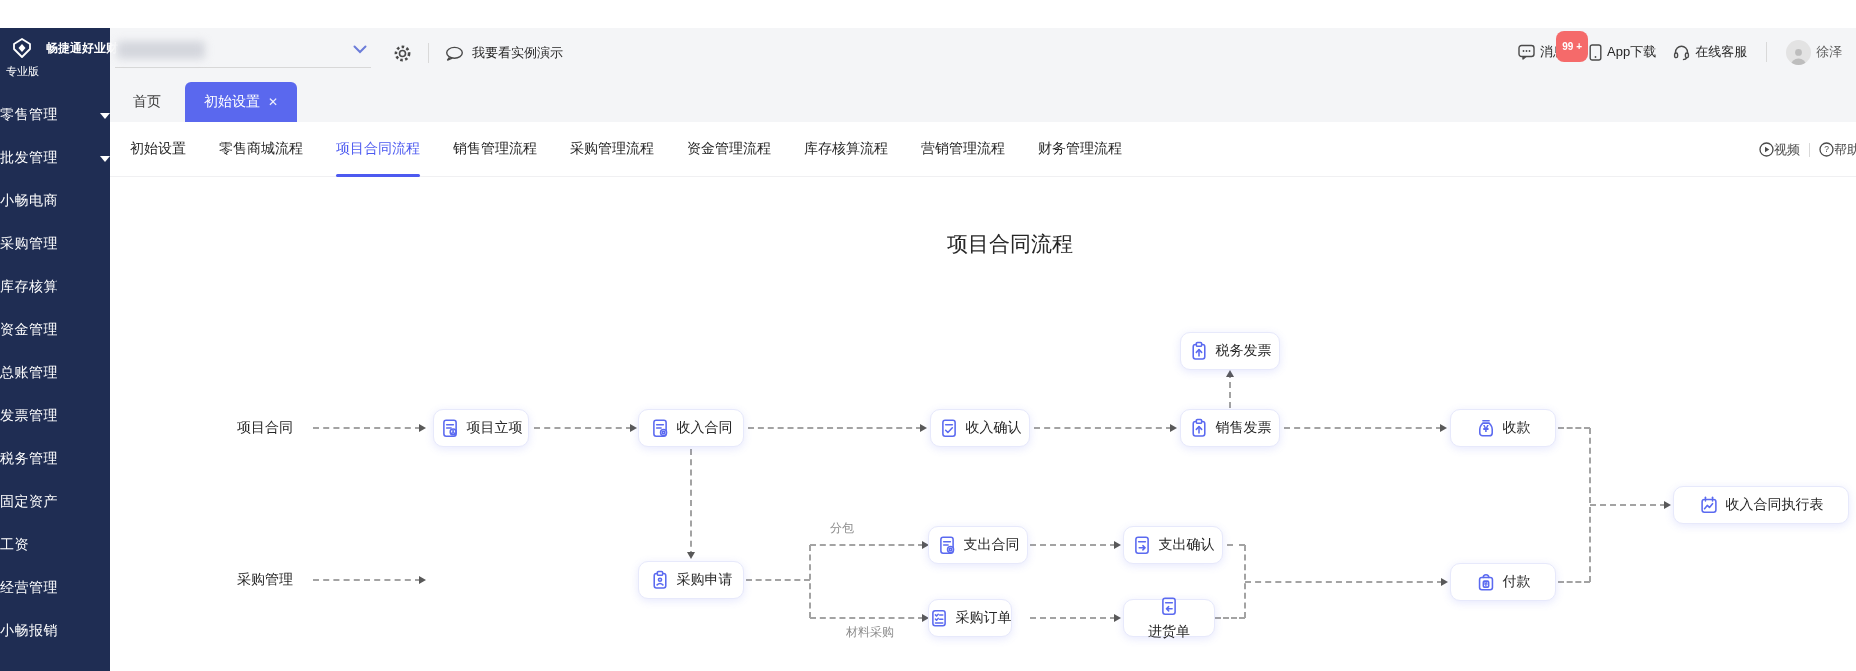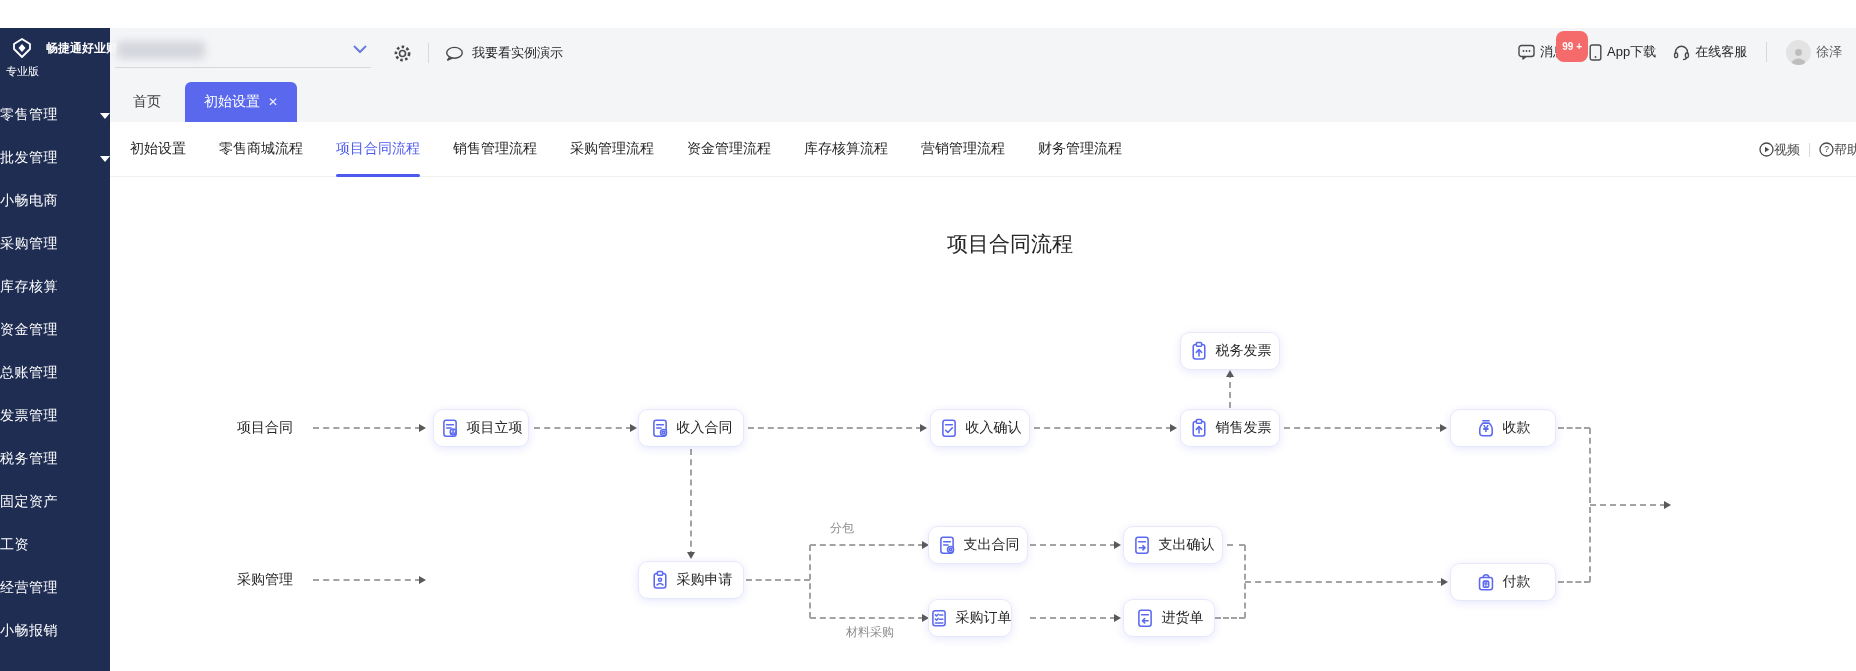--- a/index.html
+++ b/index.html
@@ -346,20 +346,31 @@
       <span class="nicon">
         <svg width="20" height="20" viewBox="0 0 18 18" fill="none" stroke="#5b6af0" stroke-width="1.4" stroke-linecap="round" stroke-linejoin="round">
           <rect x="3.8" y="3.2" width="10.4" height="13" rx="2"></rect>
           <rect x="6.6" y="1.4" width="4.8" height="3.4" rx="1" fill="#fff"></rect>
           <line x1="9" y1="13.5" x2="9" y2="8"></line>
           <path d="M6.6 10.2 L9 7.8 L11.4 10.2"></path>
         </svg>
       </span>
       <span>税务发票</span>
     </div>
+    <div class="fnode" style="left: 1673px; top: 486px; width: 176px;">
+      <span class="nicon">
+        <svg width="20" height="20" viewBox="0 0 18 18" fill="none" stroke="#5b6af0" stroke-width="1.4" stroke-linecap="round" stroke-linejoin="round">
+          <rect x="2.8" y="4" width="12.4" height="11.5" rx="2"></rect>
+          <line x1="5.8" y1="2" x2="5.8" y2="5.4"></line>
+          <line x1="12.2" y1="2" x2="12.2" y2="5.4"></line>
+          <path d="M5 12.4 l2.4 -3 l2 1.8 l2.8 -3.4"></path>
+        </svg>
+      </span>
+      <span>收入合同执行表</span>
+    </div>
     <div class="fnode" style="left: 638px; top: 561px; width: 106px;">
       <span class="nicon">
         <svg width="20" height="20" viewBox="0 0 18 18" fill="none" stroke="#5b6af0" stroke-width="1.4" stroke-linecap="round" stroke-linejoin="round">
           <rect x="3.8" y="3.2" width="10.4" height="13" rx="2"></rect>
           <rect x="6.6" y="1.4" width="4.8" height="3.4" rx="1" fill="#fff"></rect>
           <circle cx="9" cy="8.8" r="1.4"></circle>
           <path d="M6.4 13.4 q2.6 -2.6 5.2 0"></path>
         </svg>
       </span>
       <span>采购申请</span>
@@ -392,21 +403,21 @@
           <rect x="3.5" y="2.5" width="11" height="13.5" rx="2"></rect>
           <path d="M5.8 6.2 l1 1 l1.5 -1.6"></path>
           <line x1="9.6" y1="6.3" x2="12.4" y2="6.3"></line>
           <path d="M5.8 10 l1 1 l1.5 -1.6"></path>
           <line x1="9.6" y1="10.1" x2="12.4" y2="10.1"></line>
           <line x1="5.8" y1="13.5" x2="12.4" y2="13.5"></line>
         </svg>
       </span>
       <span>采购订单</span>
     </div>
-    <div class="fnode" style="left: 1123px; top: 599px; width: 92px;">
+    <div class="fnode" style="left: 1123px; top: 599px; width: 92px; flex-direction: column;">
       <span class="nicon">
         <svg width="20" height="20" viewBox="0 0 18 18" fill="none" stroke="#5b6af0" stroke-width="1.4" stroke-linecap="round" stroke-linejoin="round">
           <rect x="3.5" y="2" width="11" height="14.5" rx="2"></rect>
           <line x1="6" y1="6" x2="12" y2="6"></line>
           <path d="M11.8 11.5 h-5 M8.7 9.6 L6.7 11.5 L8.7 13.4"></path>
         </svg>
       </span>
       <span>进货单</span>
     </div>
     <div class="fnode" style="left: 1450px; top: 563px; width: 106px;">

